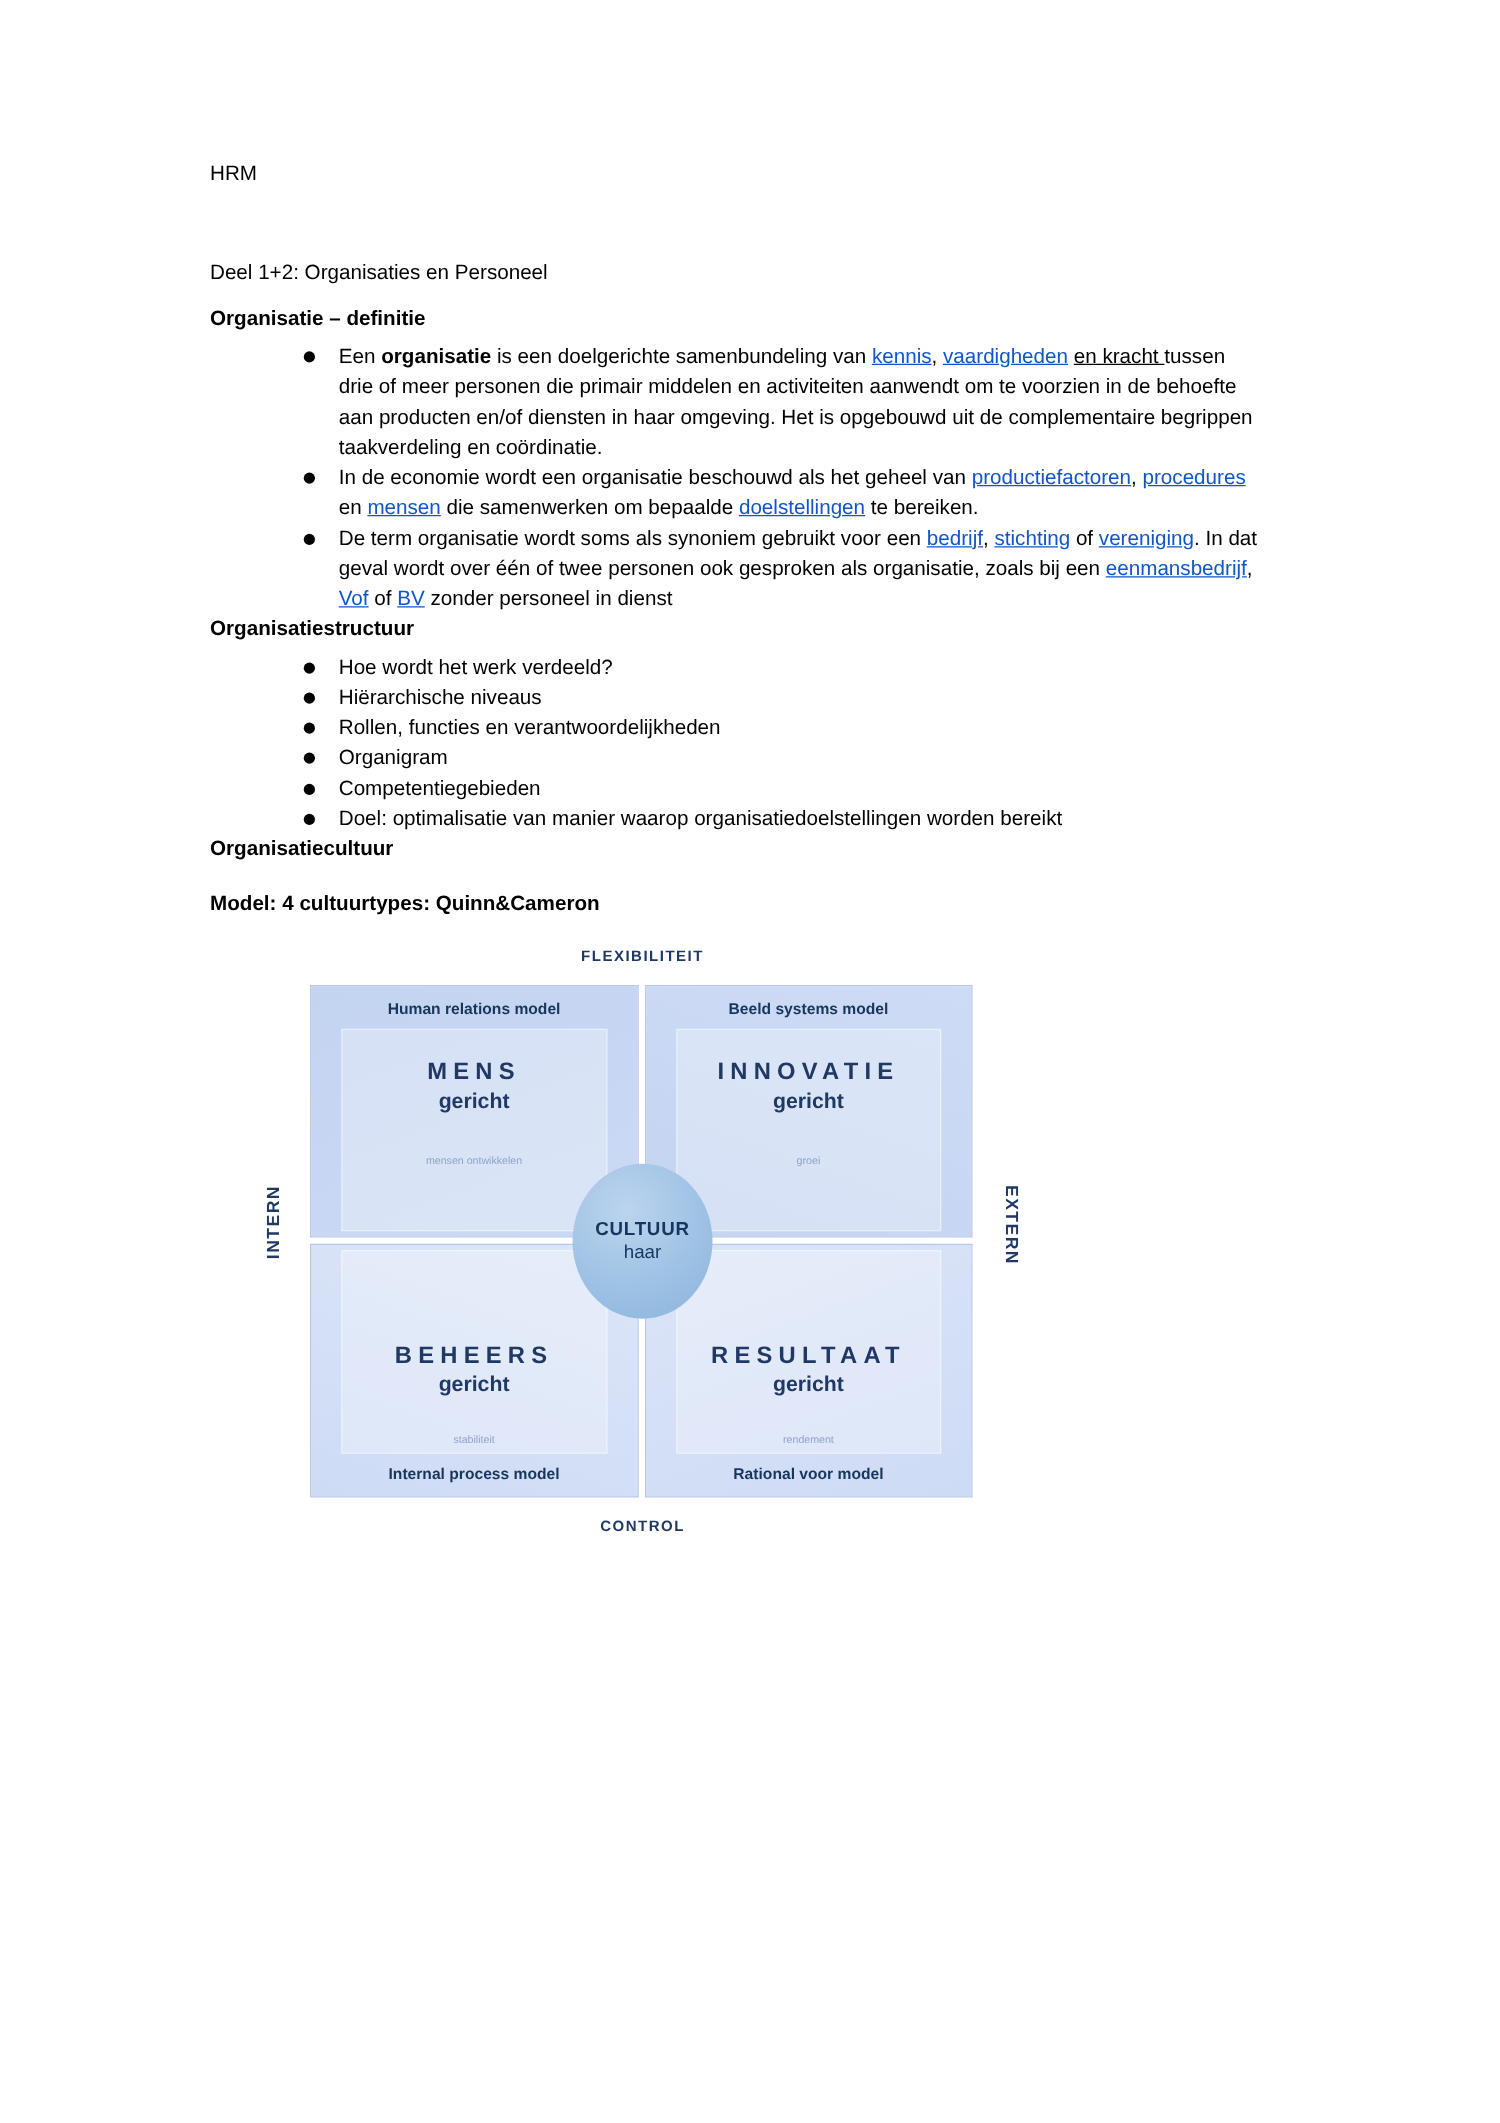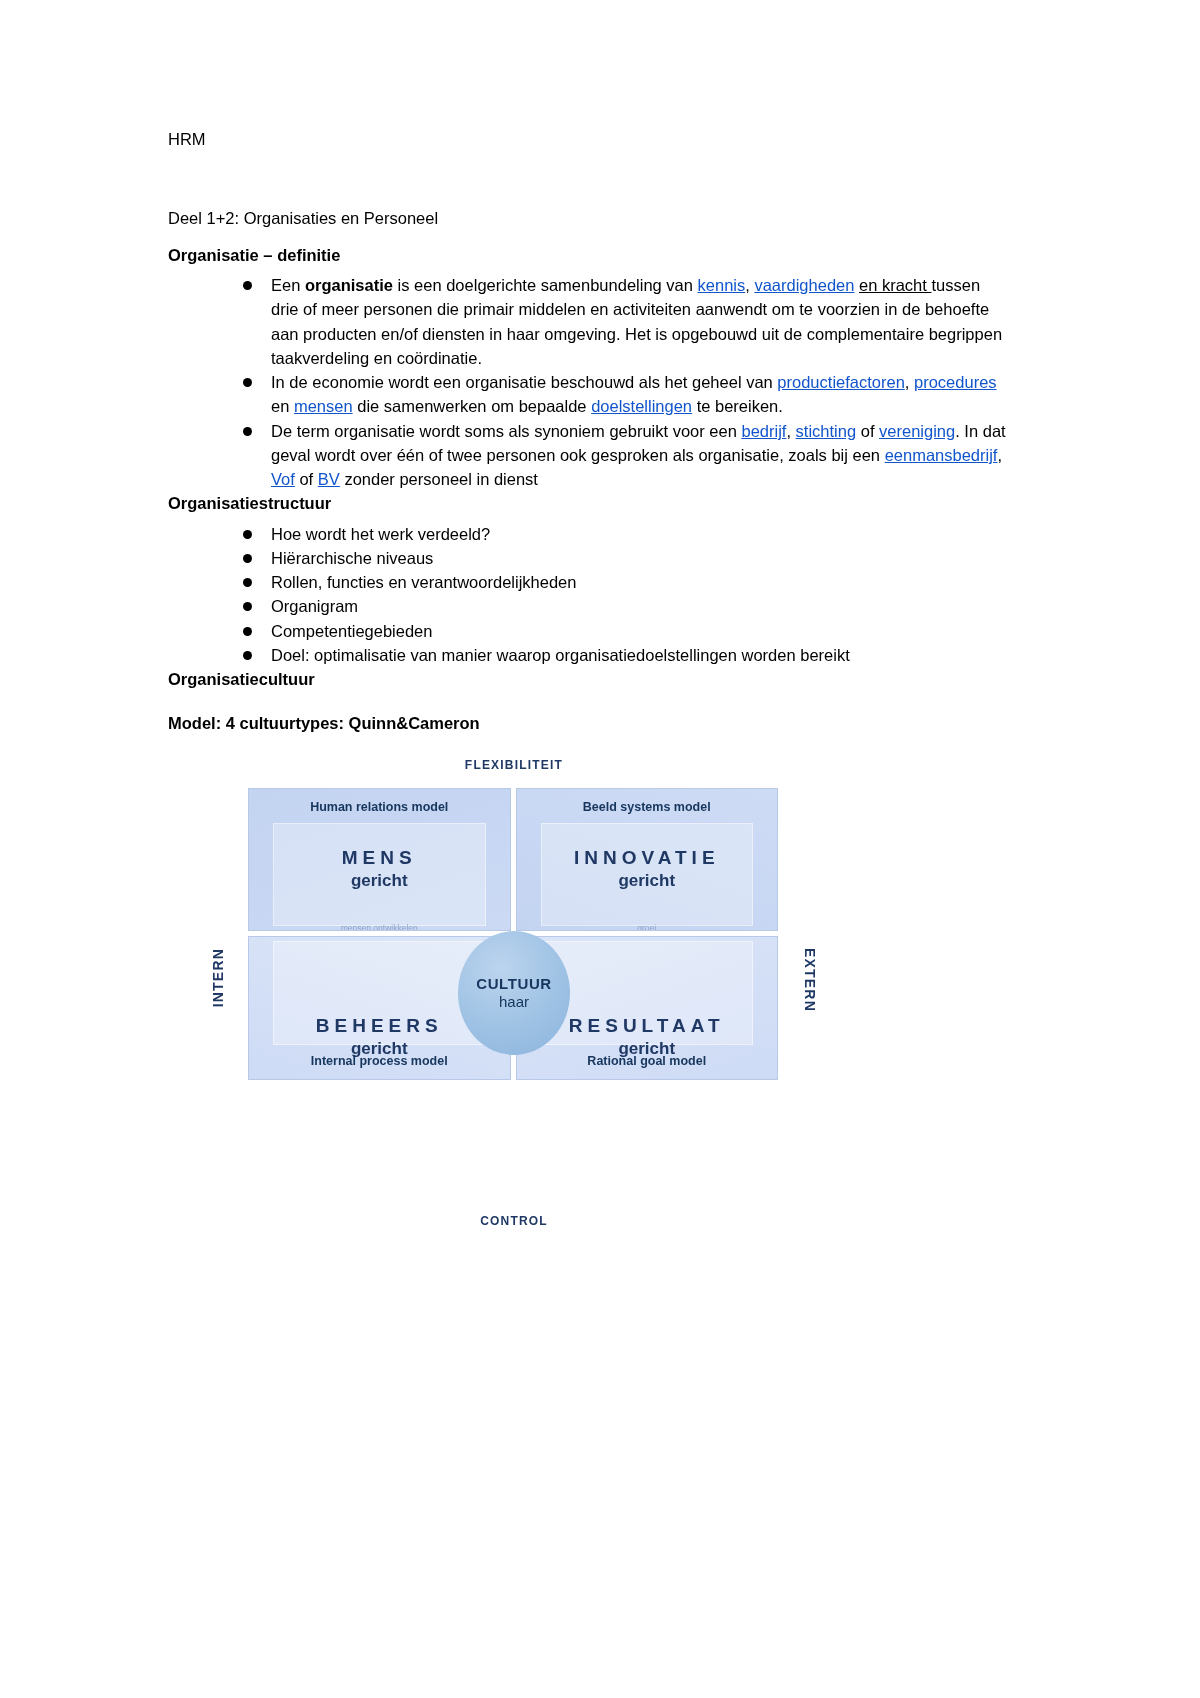--- a/index.html
+++ b/index.html
@@ -72,21 +72,21 @@
     letter-spacing:1.2px;
     color:#1f3864;
     writing-mode:vertical-rl;
   }
   .ax-left { left:6px; top:190px; transform:rotate(180deg); }
   .ax-right { right:6px; top:190px; }
 
   .grid {
     position:absolute;
     left:44px; top:30px;
-    width:530px; height:292px;
+    width:530px; height:410px;
     display:grid;
     grid-template-columns:1fr 1fr;
     grid-template-rows:1fr 1fr;
     gap:5px;
   }
   .quad {
     position:relative;
     border:1px solid #b8c9e8;
     background:#c7d6f2;
     overflow:hidden;
@@ -247,21 +247,21 @@
           <div class="model-label">Internal process model</div>
         </div>
 
         <div class="quad q-br">
           <div class="inner-box"></div>
           <div class="focus">
             <span class="big">RESULTAAT</span>
             <span class="sub">gericht</span>
           </div>
           <div class="tiny">rendement</div>
-          <div class="model-label">Rational goal model</div>
+          <div class="model-label">Rational voor model</div>
         </div>
 
       </div>
 
       <div class="center-circle">
         <span class="c1">CULTUUR</span>
         <span class="c2">haar</span>
       </div>
 
     </div>

